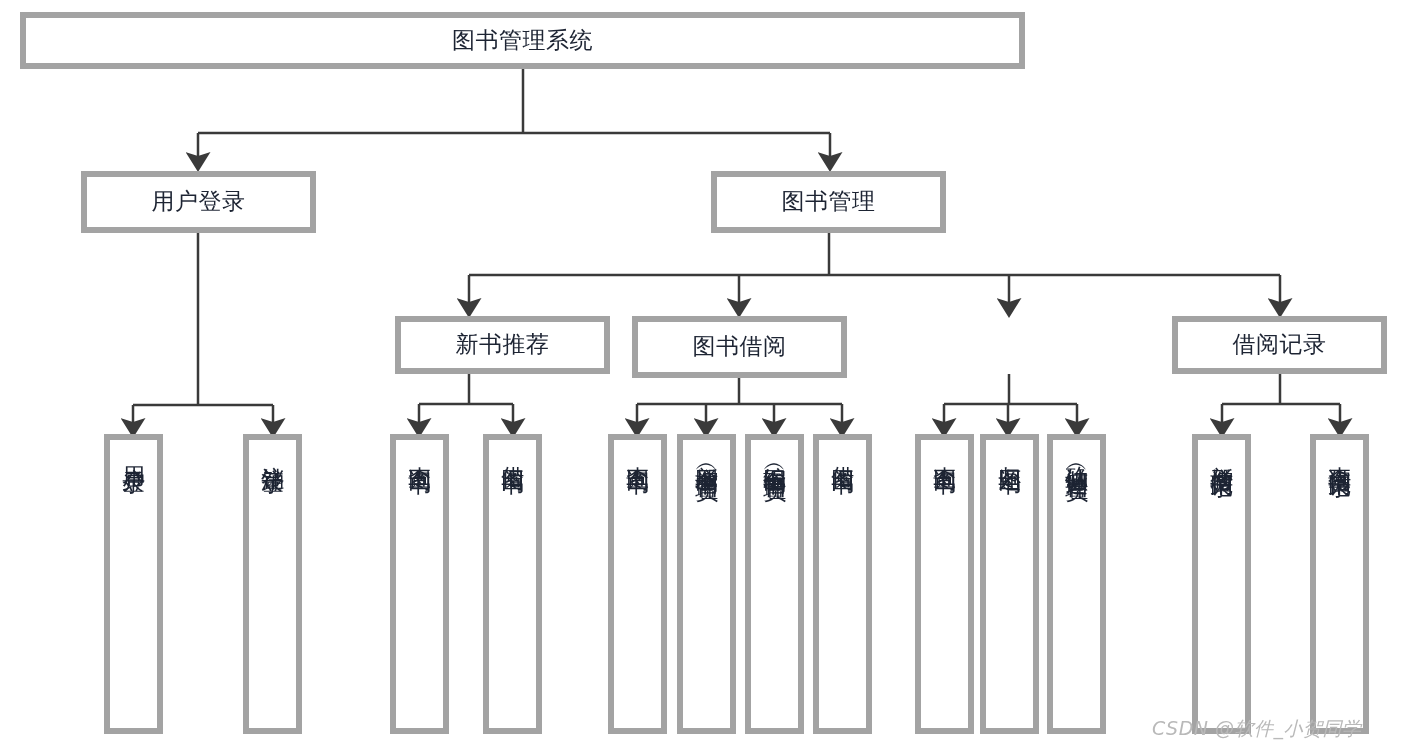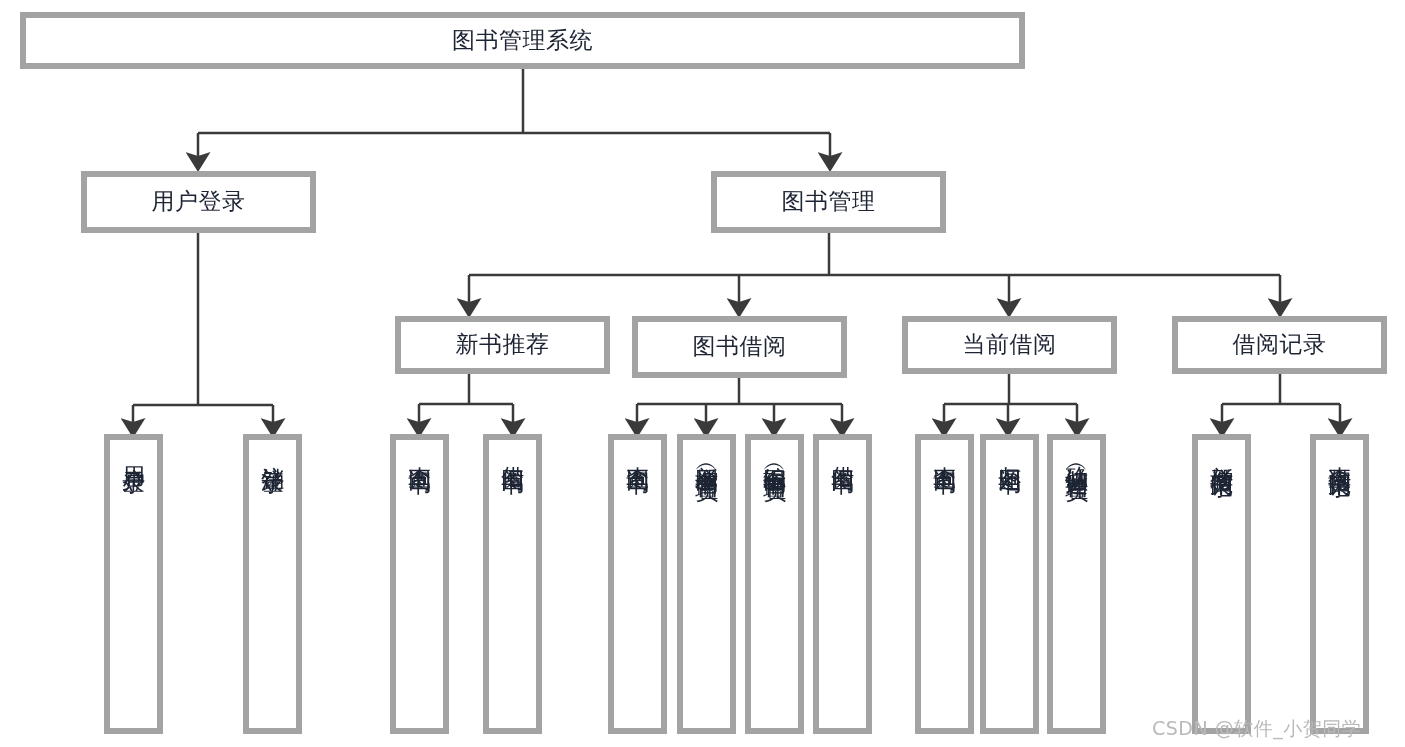--- a/index.html
+++ b/index.html
@@ -127,23 +127,20 @@
   <div class="node h" style="left:711px; top:171px; width:235px; height:62px;">
     <span>图书管理</span>
   </div>
 
   <div class="node h" style="left:362px; top:316px; width:215px; height:58px;margin-left:33px;">
     <span>新书推荐</span>
   </div>
   <div class="node h" style="left:632px; top:316px; width:215px; height:62px;">
     <span>图书借阅</span>
   </div>
-  <div class="node h" style="left:902px; top:316px; width:215px; height:58px;">
-    <span>当前借阅</span>
-  </div>
   <div class="node h" style="left:1172px; top:316px; width:215px; height:58px;">
     <span>借阅记录</span>
   </div>
 
   <div class="node v" style="left:104px; top:434px; width:59px; height:300px;">
     <span class="vtext">用户登录</span>
   </div>
   <div class="node v" style="left:243px; top:434px; width:59px; height:300px;">
     <span class="vtext">注销登录</span>
   </div>
@@ -178,15 +175,15 @@
     <span class="vtext">确认归还（管理员）</span>
   </div>
 
   <div class="node v" style="left:1192px; top:434px; width:59px; height:300px;">
     <span class="vtext">新增借阅记录</span>
   </div>
   <div class="node v" style="left:1310px; top:434px; width:59px; height:300px;">
     <span class="vtext">查询借阅记录</span>
   </div>
 
-  <div class="watermark" style="left:1152px; top:716px;">CSDN @软件_小贺同学</div>
+  <div class="watermark" style="left:1152px; top:716px;font-style:italic;">CSDN @软件_小贺同学</div>
 
 </div>
 
 </body></html>

